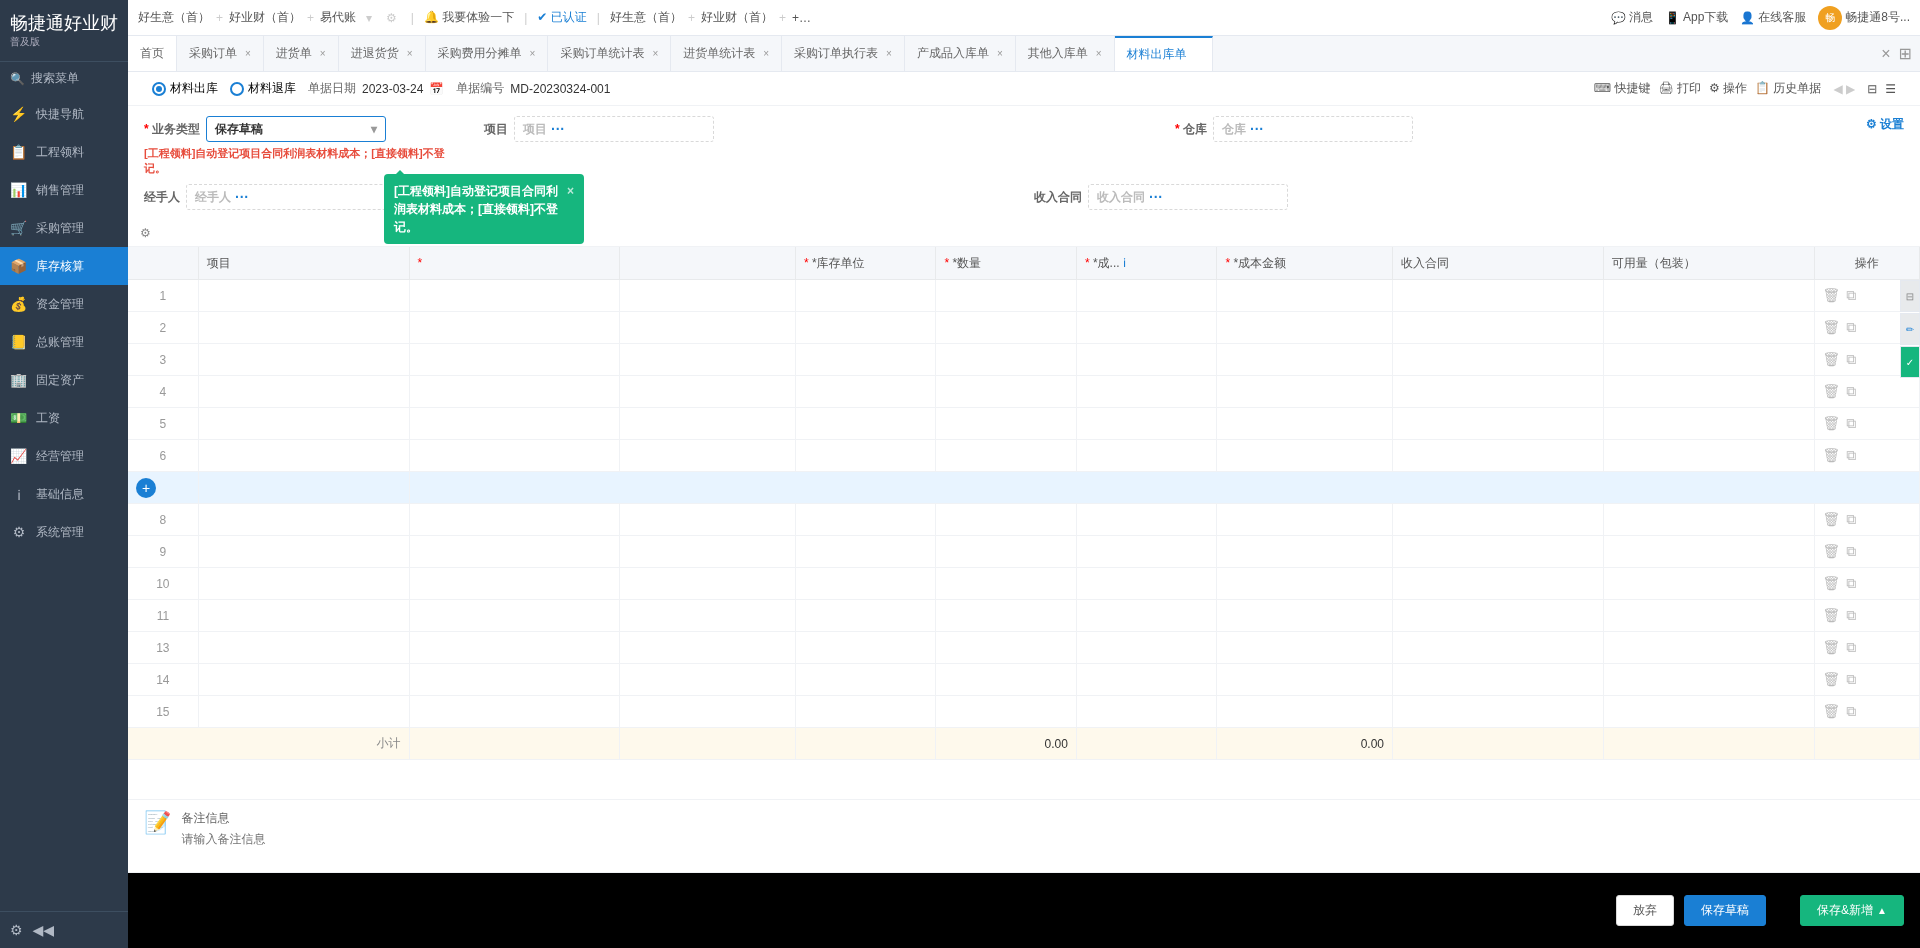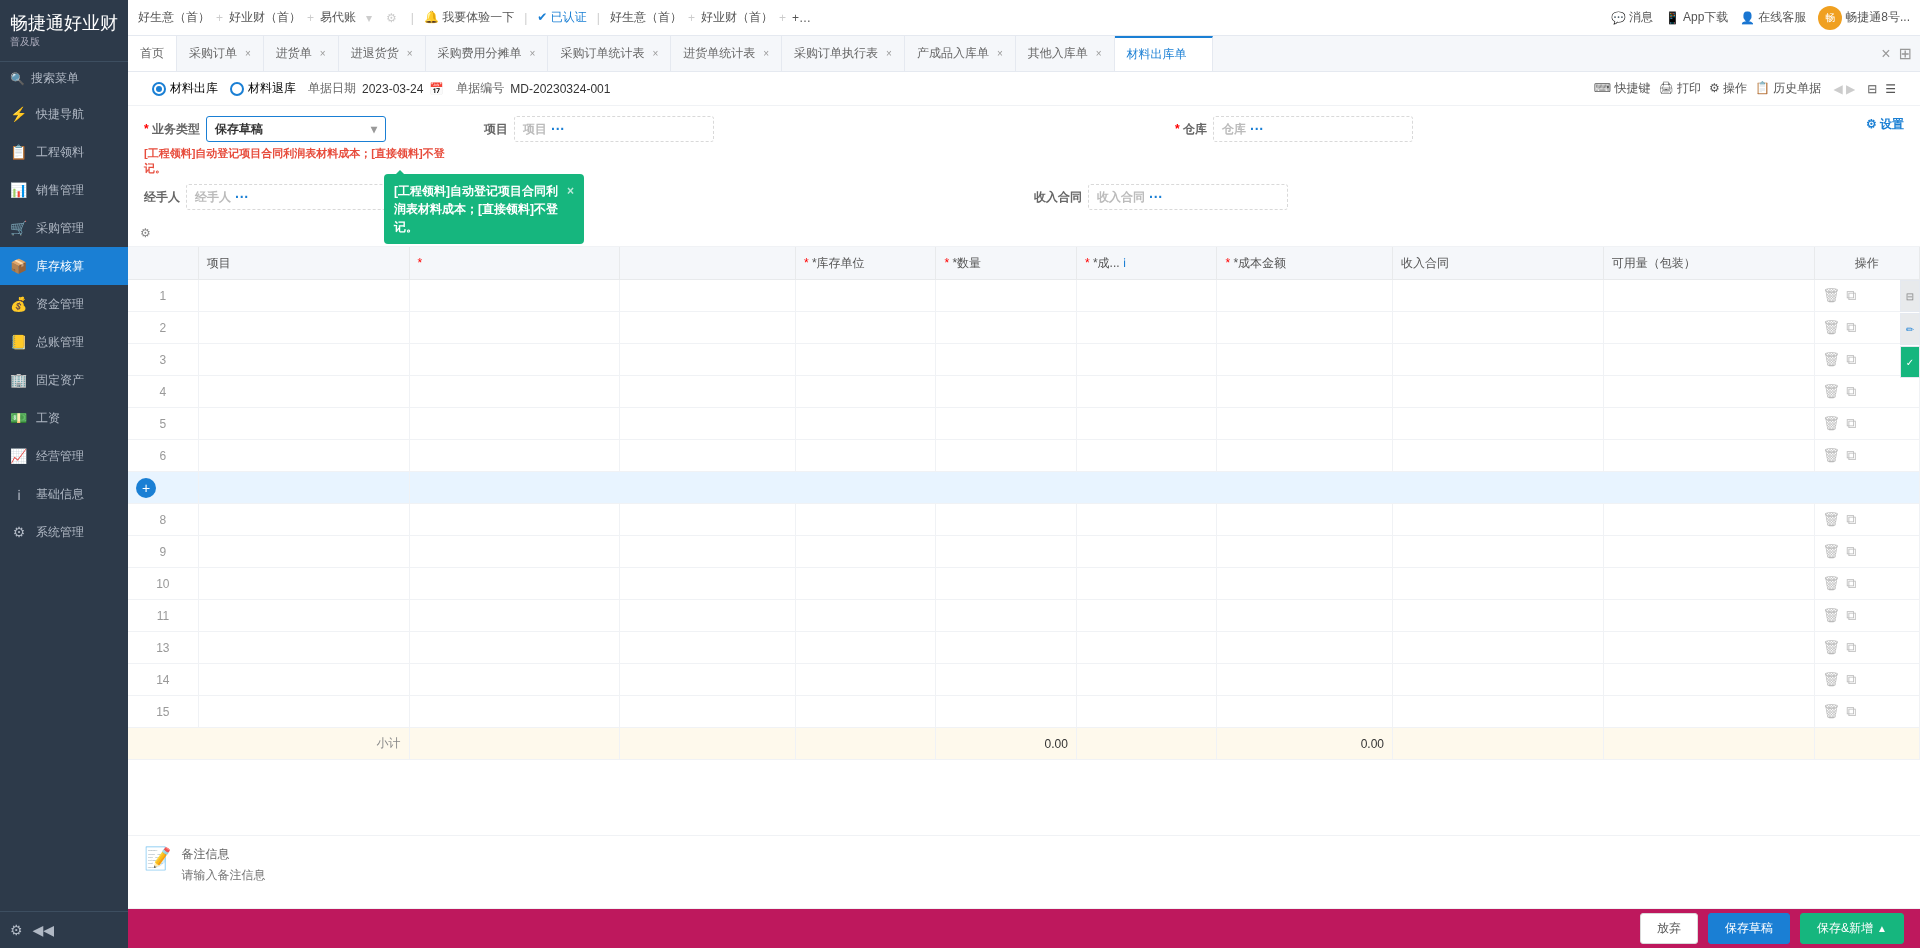--- a/index.html
+++ b/index.html
@@ -93,24 +93,24 @@
     .subtotal-row td { color: #666; }
     .add-row { background: #e8f4ff; }
     .add-btn { width: 20px; height: 20px; background: #1a7fd4; border-radius: 50%; color: #fff; display: flex; align-items: center; justify-content: center; cursor: pointer; font-size: 14px; }
 
     
     .notes-section { border-top: 1px solid #f0f2f5; padding: 10px 16px; display: flex; align-items: flex-start; gap: 10px; }
     .notes-label { color: #666; font-size: 12px; margin-bottom: 4px; }
     .notes-input { border: none; width: 100%; font-size: 12px; color: #bbb; outline: none; resize: none; background: transparent; }
 
     
-    .footer { padding: 4px 16px; display: flex; justify-content: flex-end; gap: 10px; border-top: 1px solid #f0f2f5; background: #be185d; }
+    .footer { padding: 22px 16px; display: flex; justify-content: flex-end; gap: 10px; border-top: 1px solid #f0f2f5; background: #000000; }
     .btn { padding: 6px 16px; border-radius: 3px; font-size: 12px; cursor: pointer; border: 1px solid #d9d9d9; background: #fff; color: #555; }
     .btn-primary { background: #1a7fd4; color: #fff; border-color: #1a7fd4; }
-    .btn-green { background: #16b67e; color: #fff; border-color: #16b67e; display: flex; align-items: center; gap: 4px; }
+    .btn-green { background: #16b67e; color: #fff; border-color: #16b67e; display: flex; align-items: center; gap: 4px; margin-left: 24px; }
     .btn-green-arrow { font-size: 10px; }
     .right-tool { width: 24px; height: 36px; background: #f0f2f5; border: 1px solid #e5e9f0; display: flex; align-items: center; justify-content: center; cursor: pointer; color: #888; font-size: 10px; }
 
     .form-field-group { display: flex; flex-direction: column; gap: 2px; }
   </style>
 </head>
 <body>
 
 <div class="sidebar">
   <div class="sidebar-logo">

